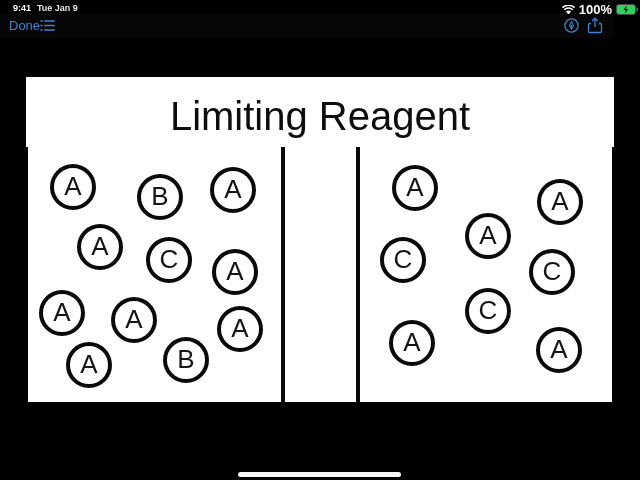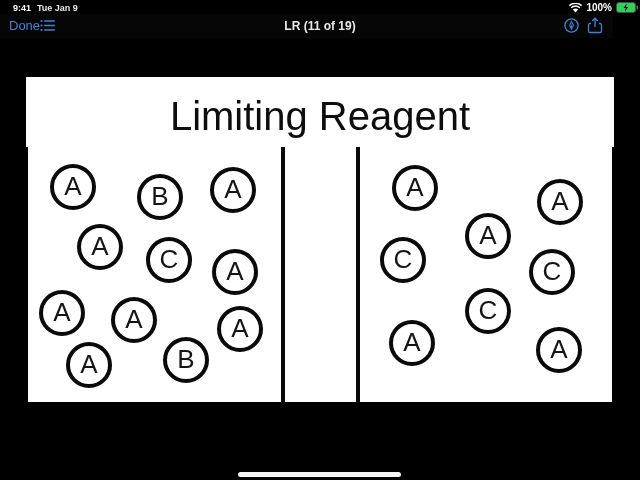--- a/index.html
+++ b/index.html
@@ -5,21 +5,21 @@
   html,body{margin:0;padding:0;background:#000;}
   body{width:640px;height:480px;position:relative;overflow:hidden;
        font-family:"Liberation Sans", sans-serif;-webkit-font-smoothing:antialiased;}
 
   
   .status-bar{position:absolute;left:4px;top:0;width:640px;height:14px;color:#fff;}
   .status-left{position:absolute;left:9px;top:3px;display:flex;gap:6px;align-items:center;
                font-size:9px;font-weight:700;color:#fff;}
   .status-left .date{font-weight:600;color:#e8e8e8;}
   .status-right{position:absolute;right:6px;top:2px;display:flex;gap:4px;align-items:center;
-                font-size:10px;font-weight:600;color:#fff;}
+                font-size:13px;font-weight:600;color:#fff;}
 
   
   .nav-bar{position:absolute;left:0;top:14px;width:613px;height:24px;background:#060607;}
   .done-btn{position:absolute;left:9px;top:4px;font-size:13px;color:#3f83d6;cursor:pointer;}
   .toc-btn{position:absolute;left:40px;top:5px;cursor:pointer;}
   .nav-title{position:absolute;left:0;top:5px;width:640px;text-align:center;
              font-size:12px;font-weight:700;color:#e9e9eb;}
   .markup-btn{position:absolute;right:34px;top:4px;cursor:pointer;}
   .share-btn{position:absolute;right:10px;top:3px;cursor:pointer;}
 
@@ -75,21 +75,20 @@
   <span class="toc-btn">
     <svg width="16" height="13" viewBox="0 0 16 13">
       <circle cx="1.5" cy="2" r="1.1" fill="#3f83d6"></circle>
       <rect x="4" y="1.3" width="11" height="1.5" rx="0.7" fill="#3f83d6"></rect>
       <circle cx="1.5" cy="6.5" r="1.1" fill="#3f83d6"></circle>
       <rect x="4" y="5.8" width="11" height="1.5" rx="0.7" fill="#3f83d6"></rect>
       <circle cx="1.5" cy="11" r="1.1" fill="#3f83d6"></circle>
       <rect x="4" y="10.3" width="11" height="1.5" rx="0.7" fill="#3f83d6"></rect>
     </svg>
   </span>
-  <div class="nav-title">LR (11 of 19)</div>
   <span class="markup-btn">
     <svg width="15" height="15" viewBox="0 0 15 15">
       <circle cx="7.5" cy="7.5" r="6.6" stroke="#3f83d6" stroke-width="1.3" fill="none"></circle>
       <path d="M7.5 3.6 L9.4 7.2 L7.5 11 L5.6 7.2 Z" fill="none" stroke="#3f83d6" stroke-width="1.1"></path>
       <line x1="7.5" y1="7.2" x2="7.5" y2="9.4" stroke="#3f83d6" stroke-width="1.1"></line>
     </svg>
   </span>
   <span class="share-btn">
     <svg width="16" height="17" viewBox="0 0 16 17">
       <path d="M4 6.5 H2.8 A1.3 1.3 0 0 0 1.5 7.8 V14.2 A1.3 1.3 0 0 0 2.8 15.5 H13.2 A1.3 1.3 0 0 0 14.5 14.2 V7.8 A1.3 1.3 0 0 0 13.2 6.5 H12" stroke="#3f83d6" stroke-width="1.3" fill="none"></path>

